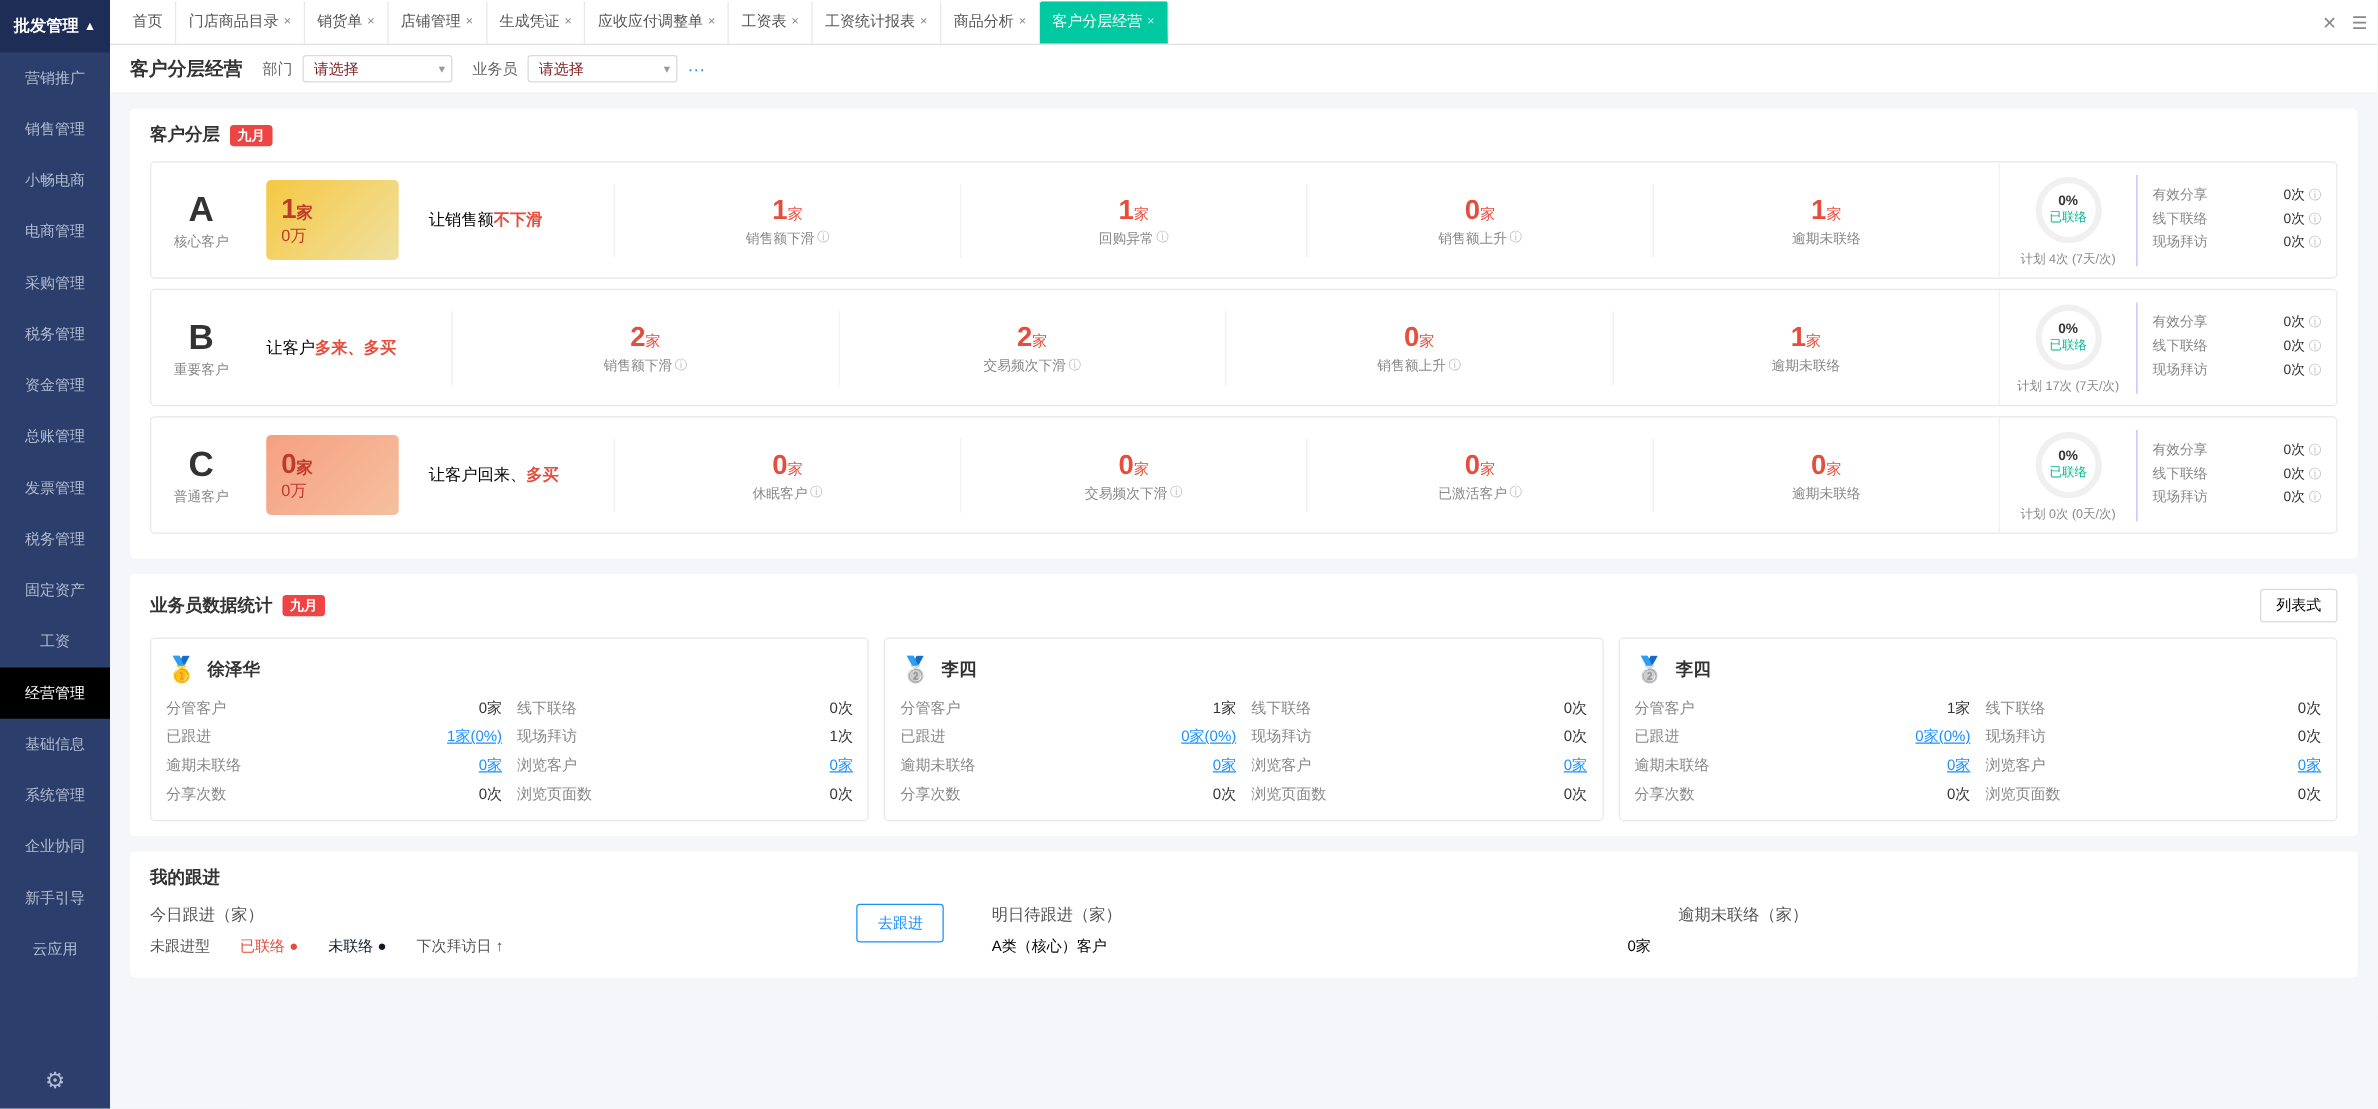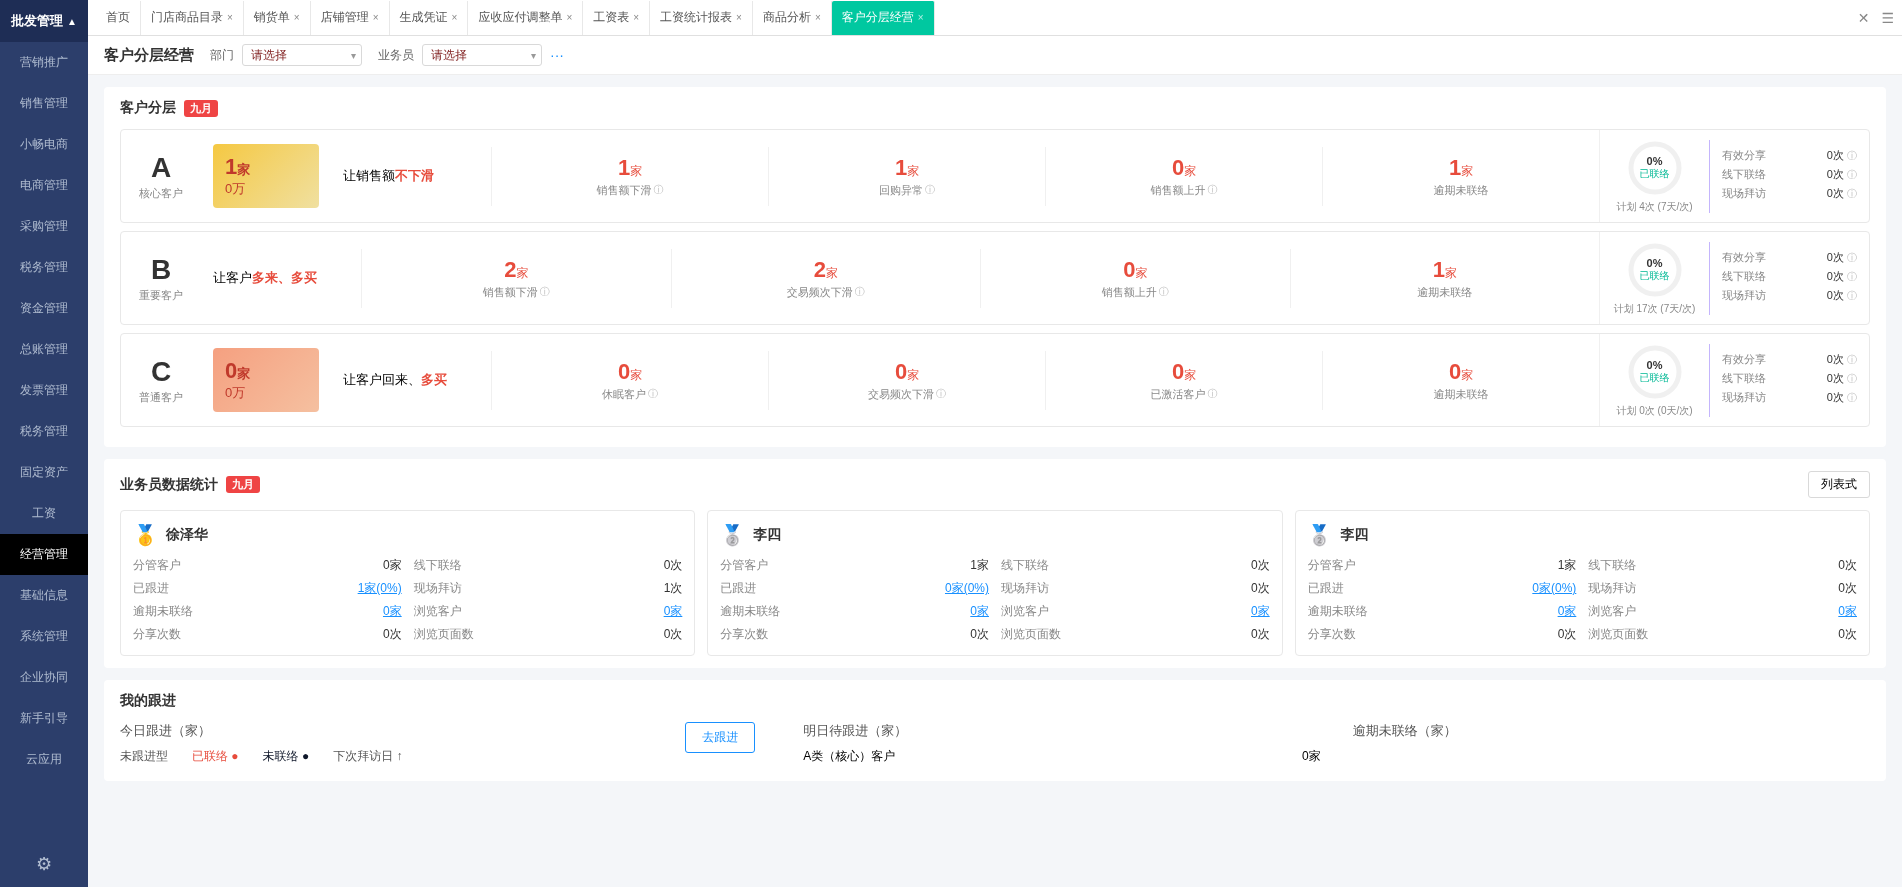--- a/index.html
+++ b/index.html
@@ -373,21 +373,21 @@
     }
     .followup-header {
       font-size: 14px;
       font-weight: bold;
       color: #333;
       margin-bottom: 12px;
     }
     .followup-grid {
       display: grid;
       grid-template-columns: 1fr auto 1fr 1fr;
-      gap: 32px;
+      gap: 22px;
       align-items: start;
     }
     .followup-col-title {
       font-size: 13px;
       color: #555;
       margin-bottom: 8px;
     }
     .go-followup-btn {
       border: 1px solid #1890ff;
       border-radius: 3px;

